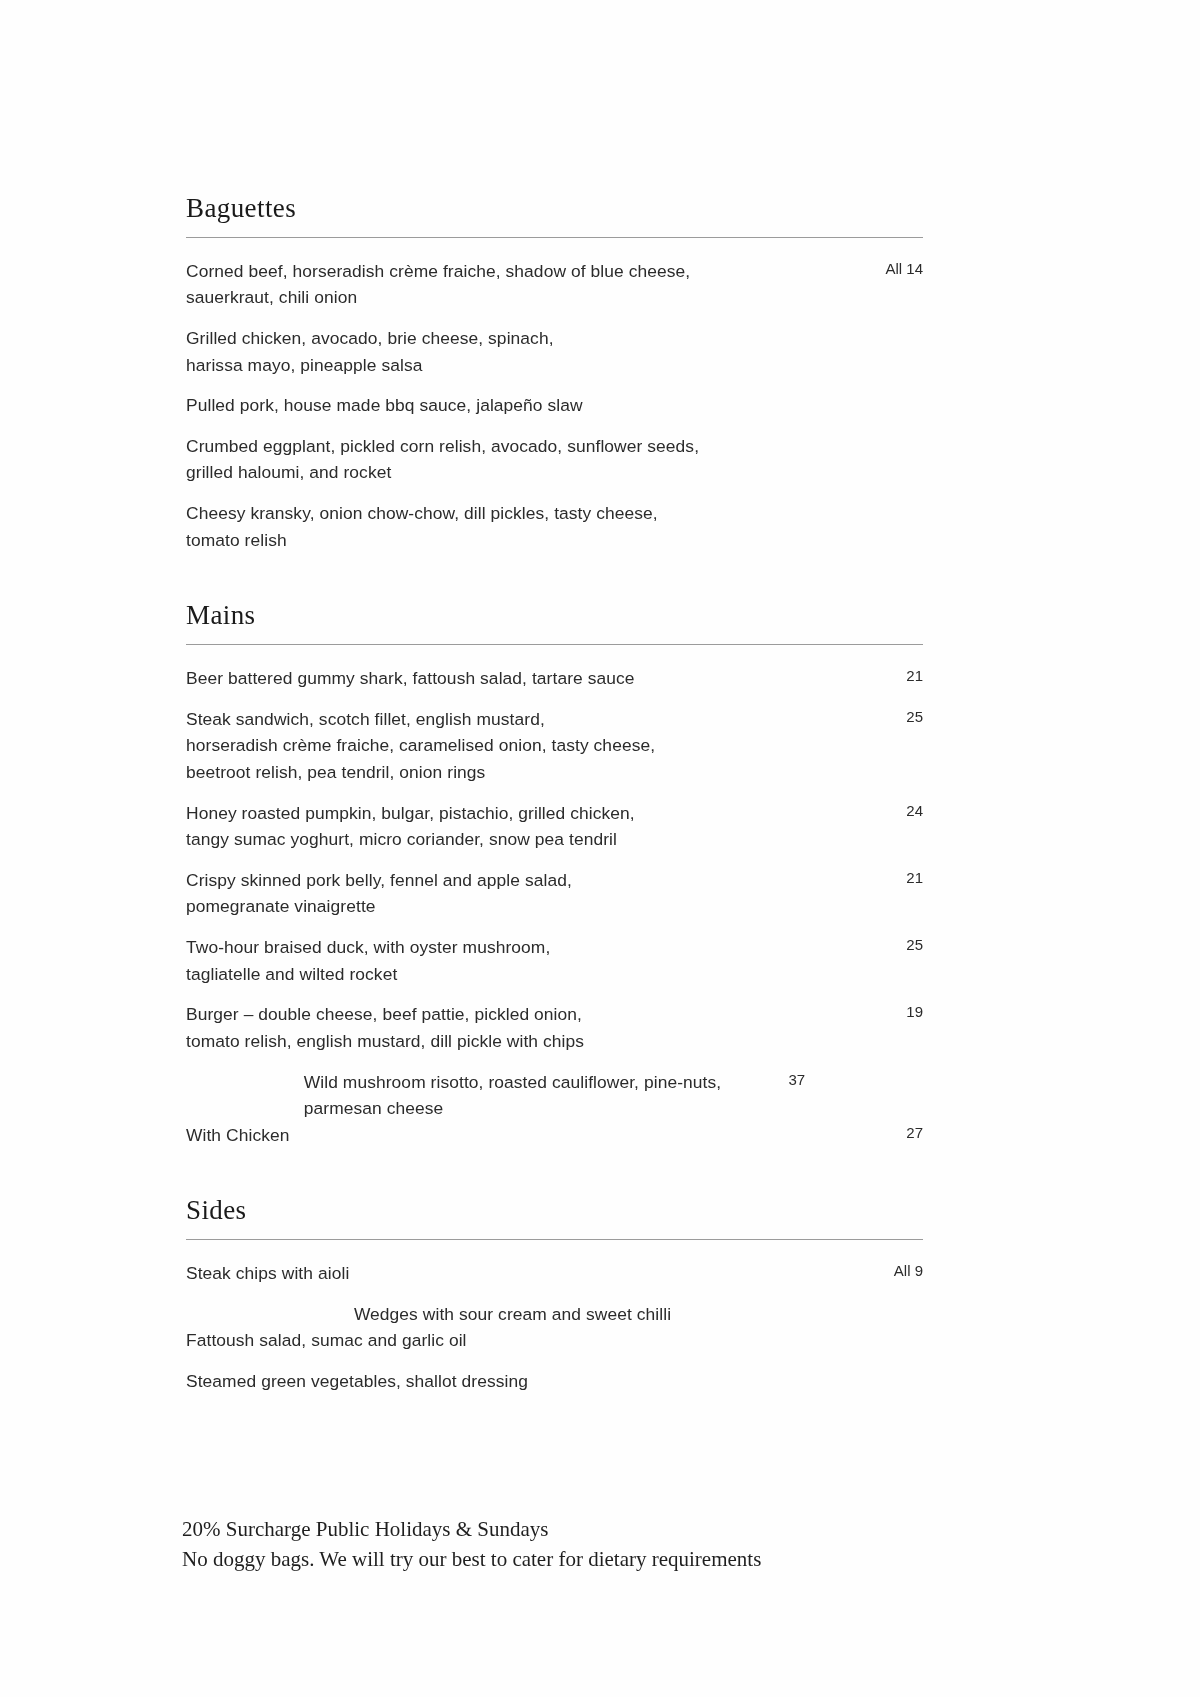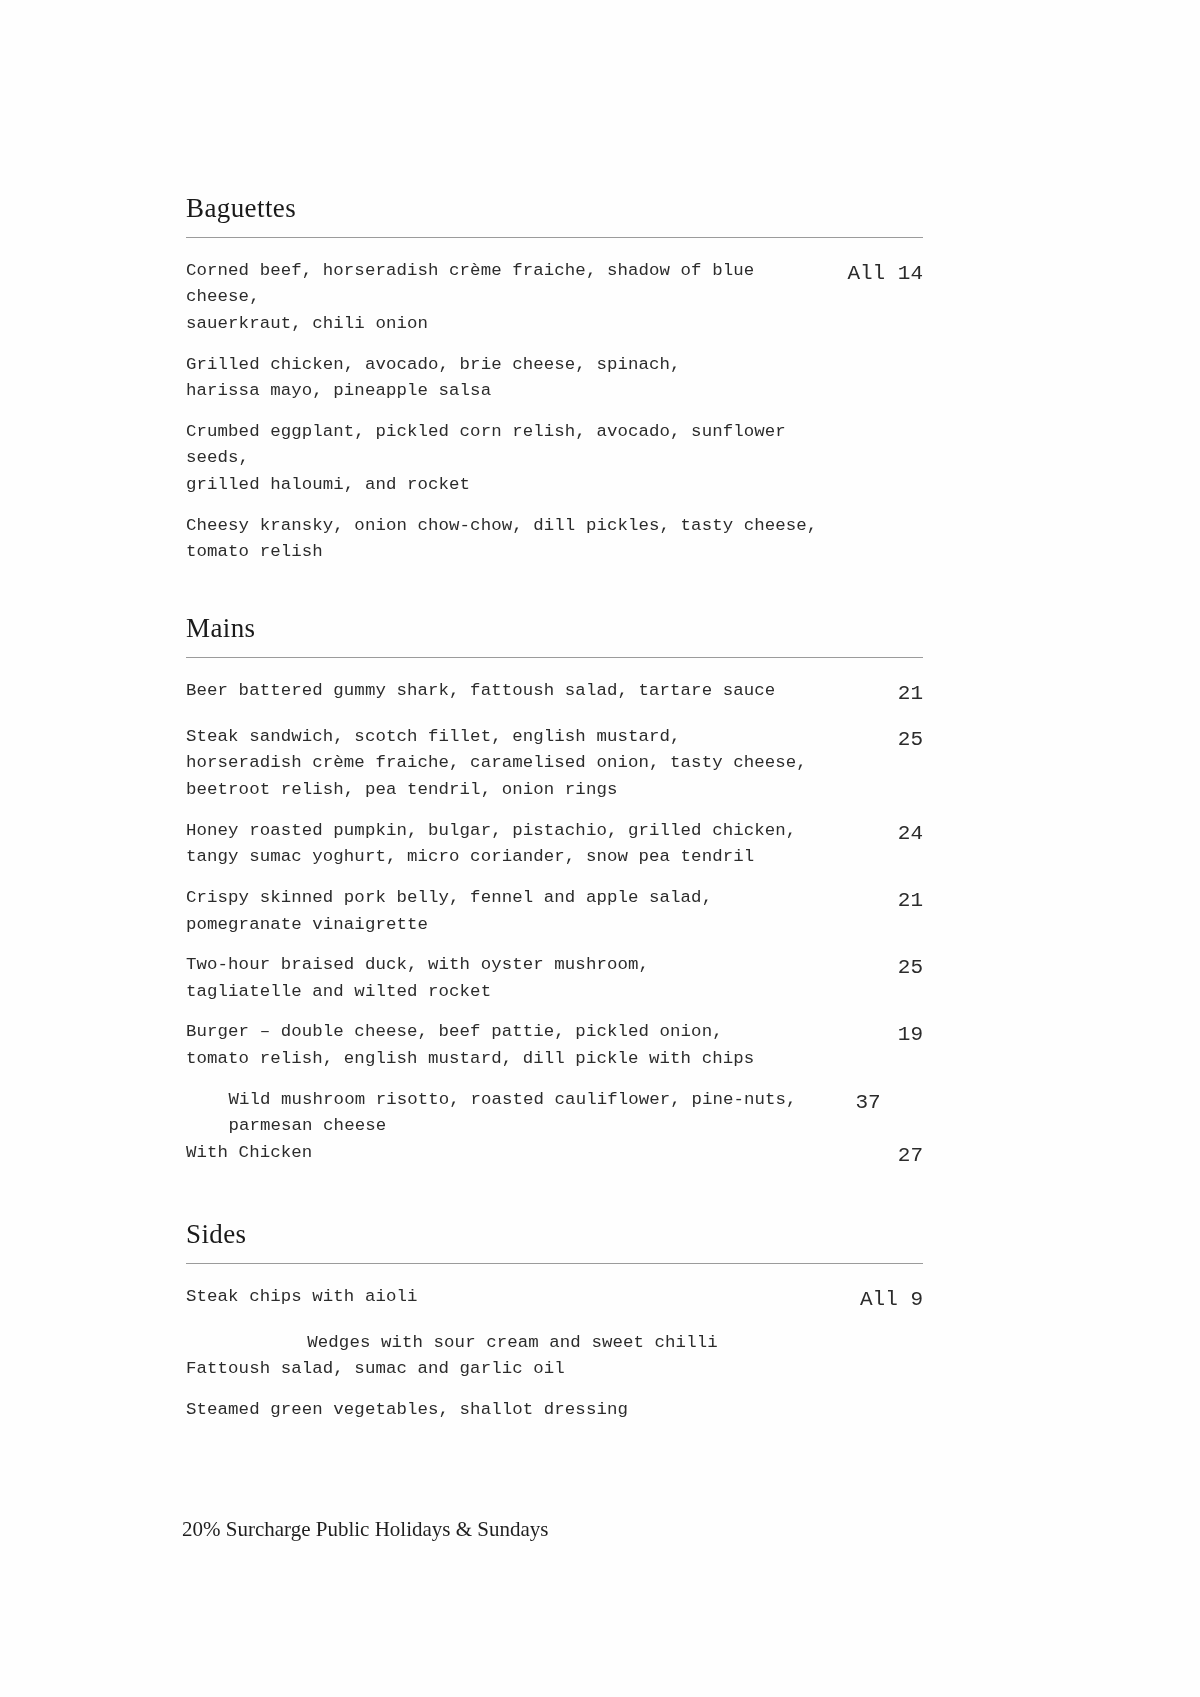--- a/index.html
+++ b/index.html
@@ -44,21 +44,21 @@
   }
 
   .rule {
     border-top: 1px solid #9b9b9b;
     height: 0;
     width: 100%;
     margin: 0 0 20px 0;
   }
 
   
-  .items { display: block; font-family: Liberation Mono, monospace; }
+  .items { display: block; }
 
   .item {
     display: flex;
     align-items: flex-start;
     justify-content: space-between;
     margin-bottom: 14px;
   }
   .item.tight { margin-bottom: 0; justify-content: center; }
 
   .item-desc {
@@ -70,21 +70,21 @@
     font-weight: 400;
     letter-spacing: 0.005em;
     white-space: pre-line;
   }
 
   .item-price {
     flex: 0 0 auto;
     margin-left: 18px;
     min-width: 66px;
     text-align: right;
-    font-size: 21px;
+    font-size: 15px;
     line-height: 1.53;
     color: #2b2b2b;
     font-weight: 400;
     white-space: nowrap;
   }
   .item-price.empty { visibility: hidden; }
 
   .section-gap-mains { height: 30px; }
   .section-gap-sides { height: 30px; }
 
@@ -118,20 +118,24 @@
 sauerkraut, chili onion</div>
           <div class="item-price">All 14</div>
         </div>
 
         <div class="item">
           <div class="item-desc">Grilled chicken, avocado, brie cheese, spinach,
 harissa mayo, pineapple salsa</div>
           <div class="item-price empty"></div>
         </div>
 
+        <div class="item">
+          <div class="item-desc">Pulled pork, house made bbq sauce, jalapeño slaw</div>
+          <div class="item-price empty"></div>
+        </div>
 
         <div class="item">
           <div class="item-desc">Crumbed eggplant, pickled corn relish, avocado, sunflower seeds,
 grilled haloumi, and rocket</div>
           <div class="item-price empty"></div>
         </div>
 
         <div class="item">
           <div class="item-desc">Cheesy kransky, onion chow-chow, dill pickles, tasty cheese,
 tomato relish</div>
@@ -226,15 +230,16 @@
           <div class="item-price empty"></div>
         </div>
 
       </div>
     </div>
 
   </div>
 
   <div class="footer">
     <span class="footer-line">20% Surcharge Public Holidays &amp; Sundays</span>
+    <span class="footer-line">No doggy bags. We will try our best to cater for dietary requirements</span>
   </div>
 
 </div>
 
 </body></html>

